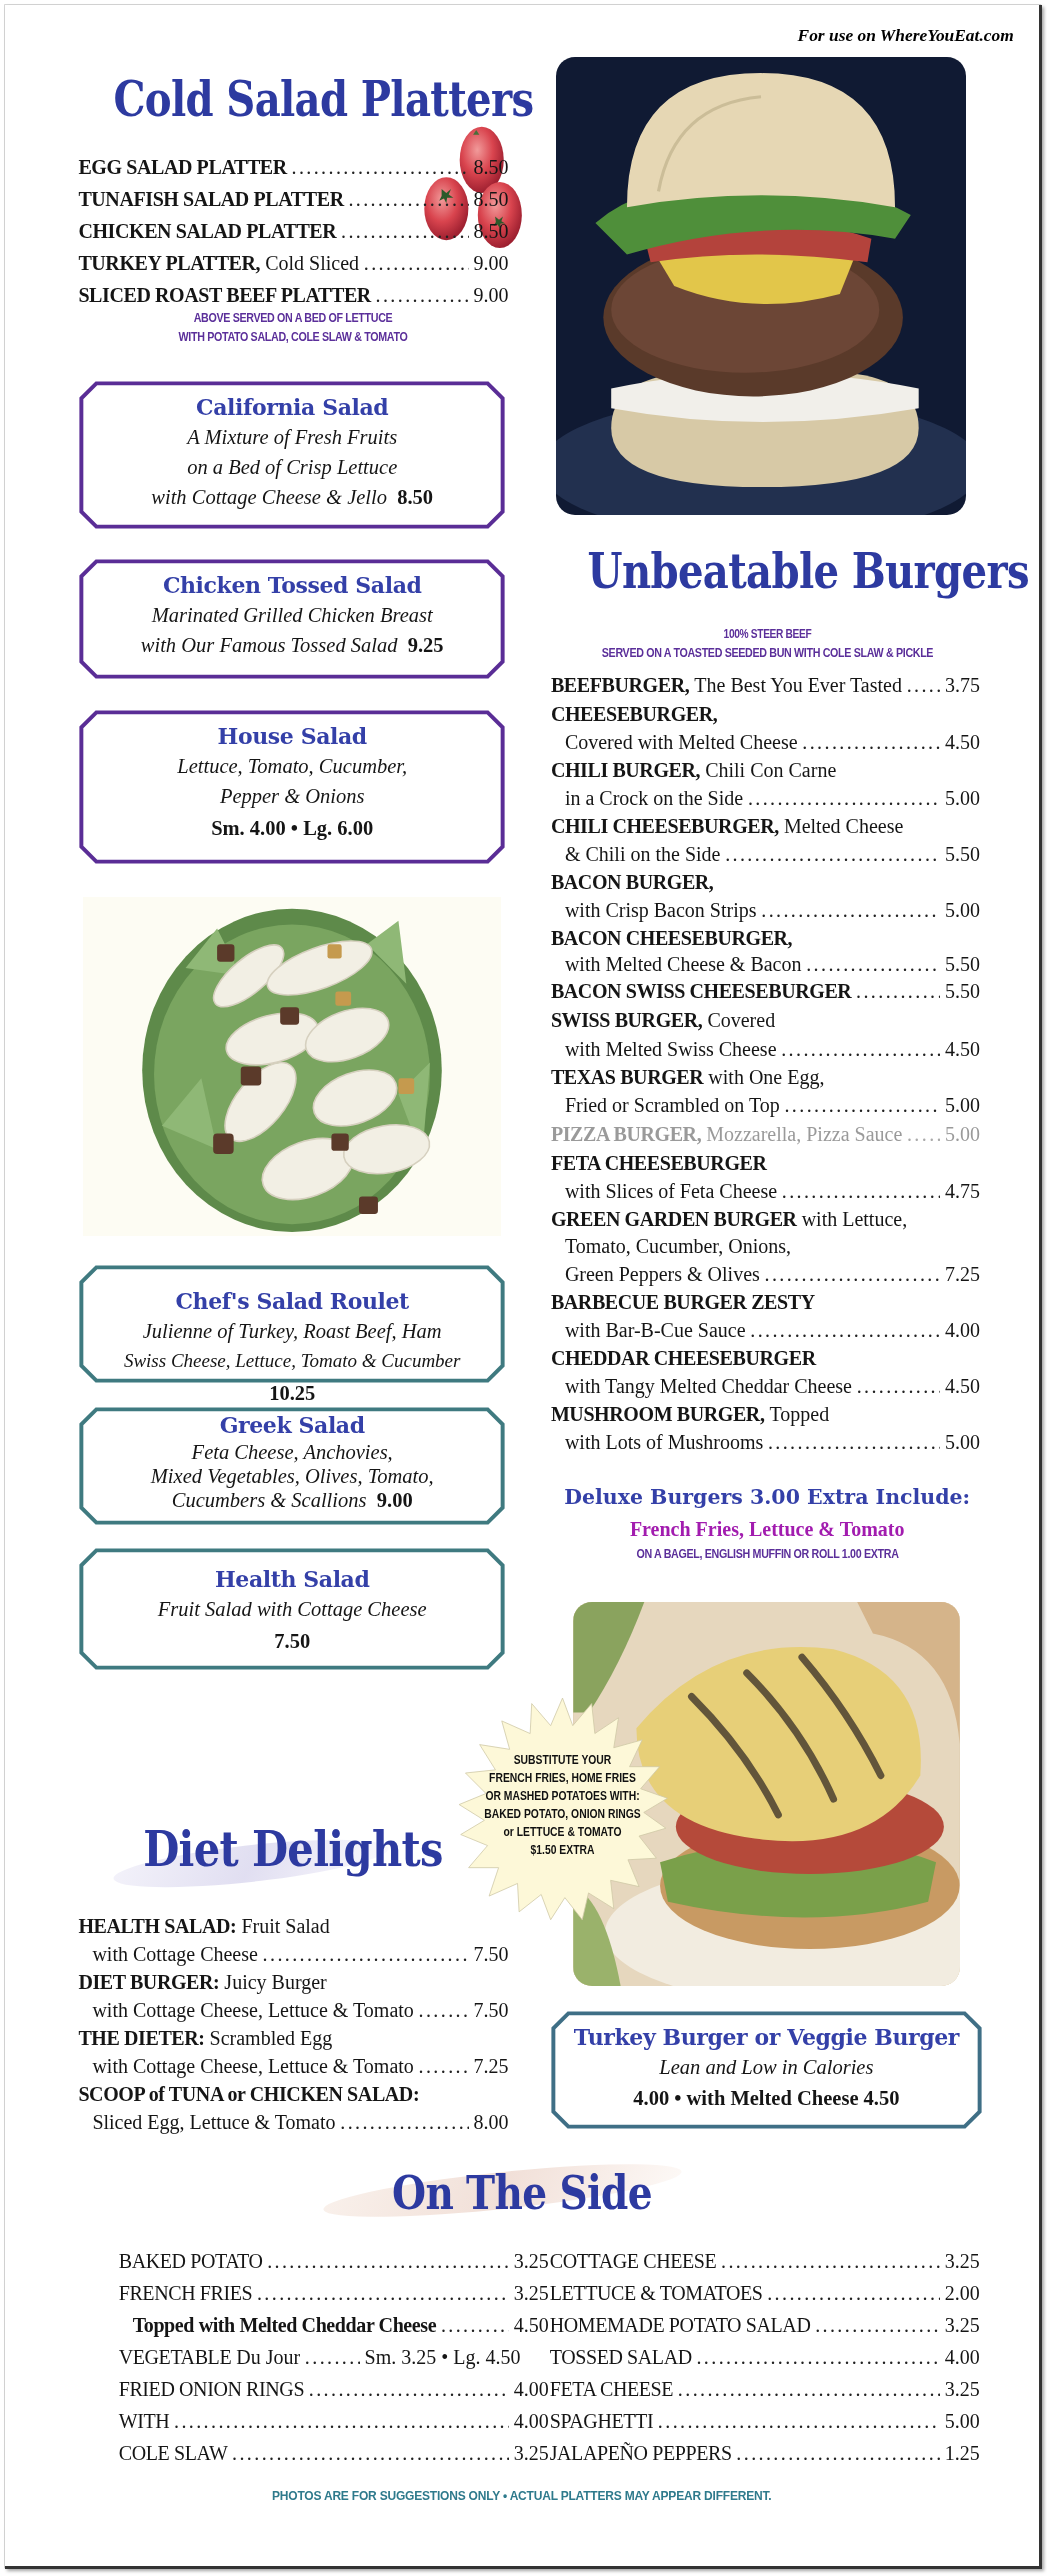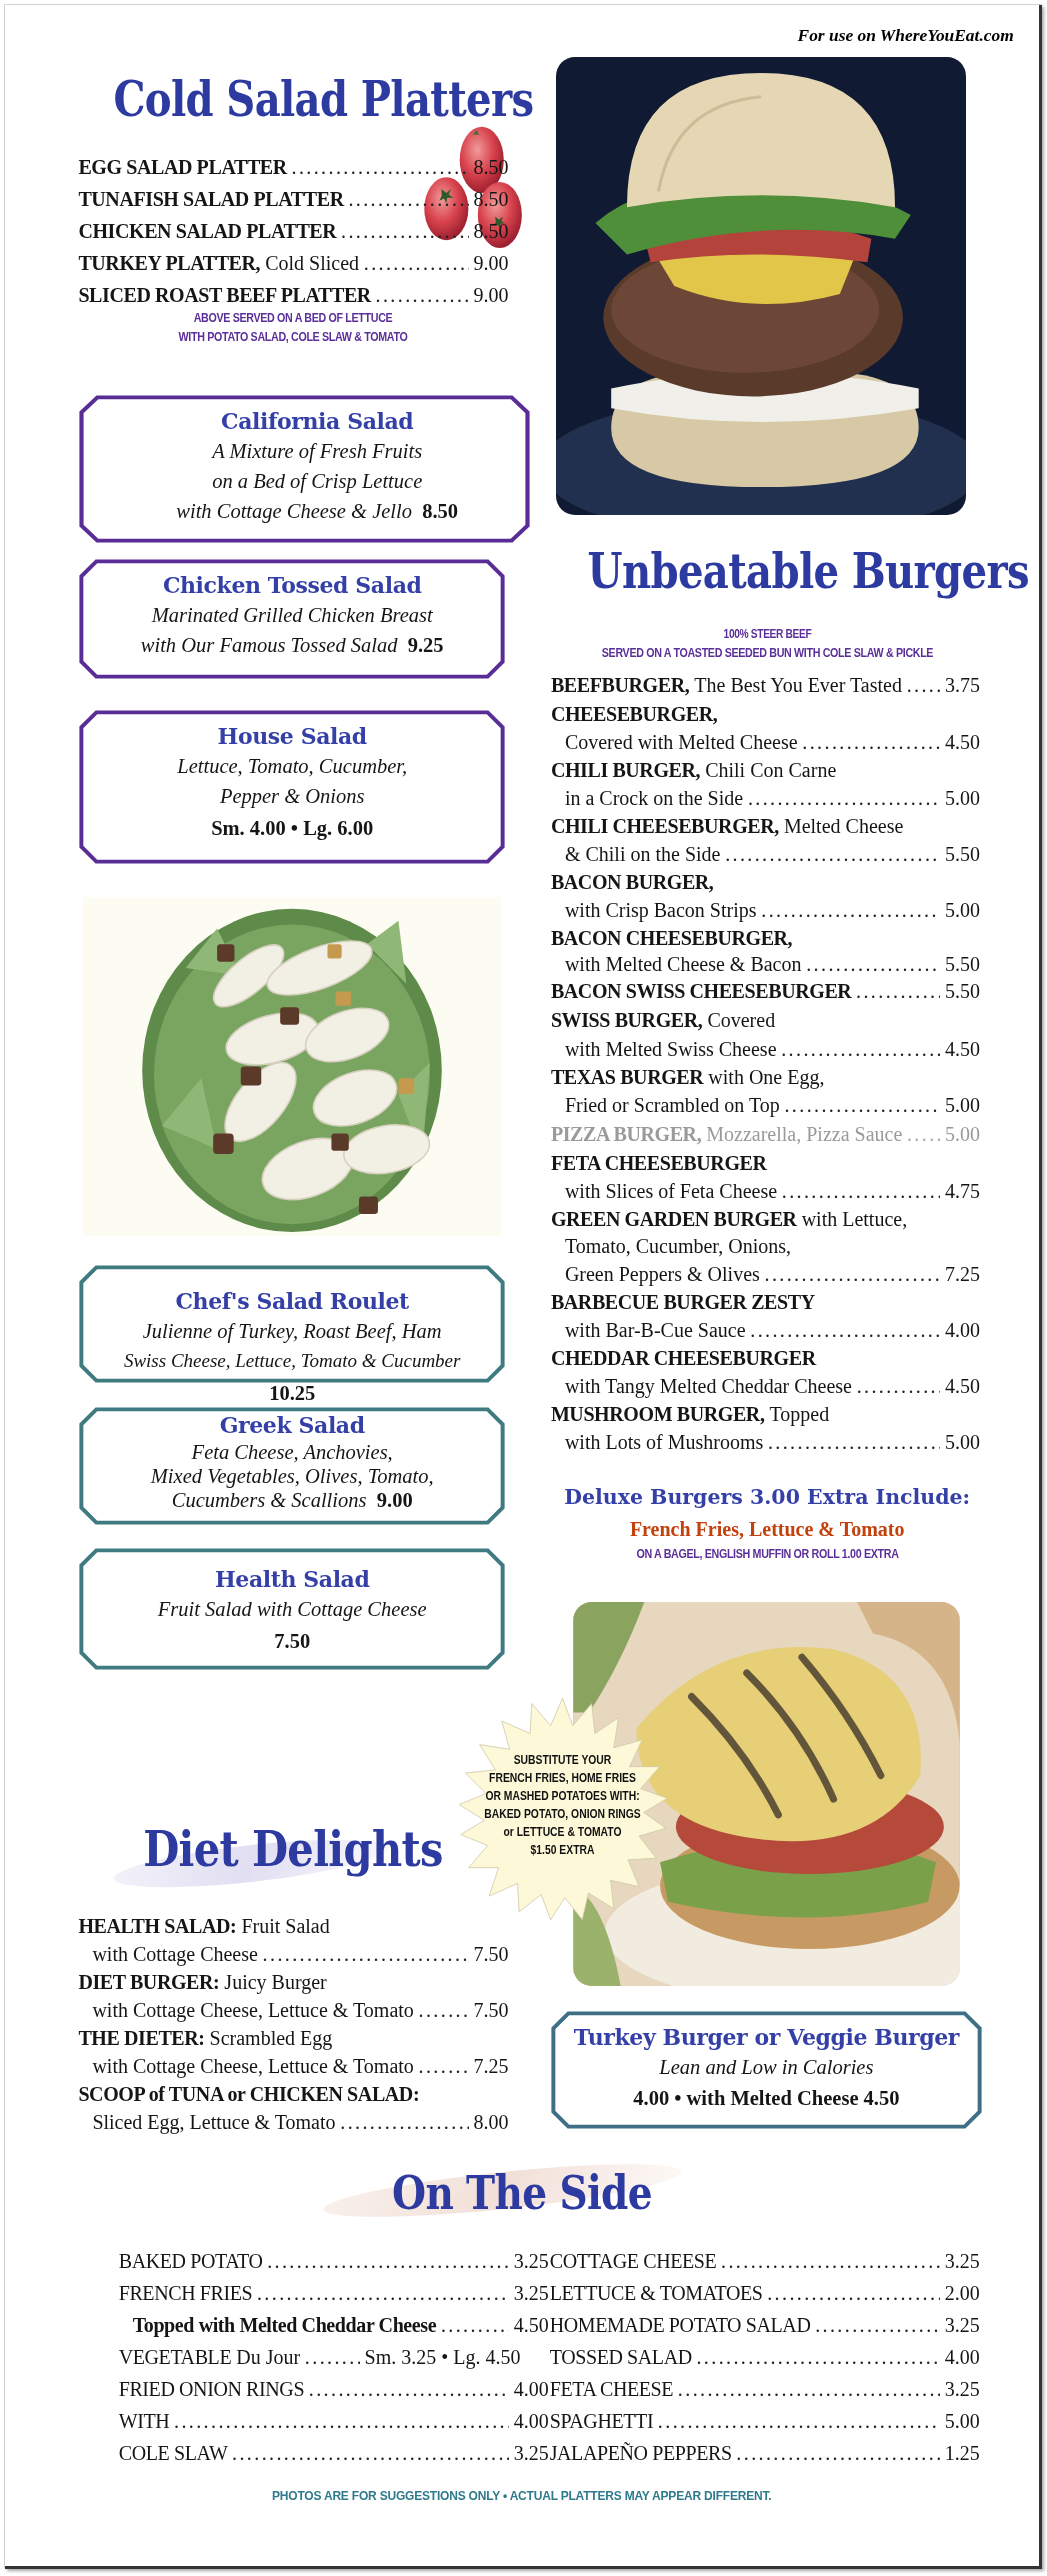--- a/index.html
+++ b/index.html
@@ -26,21 +26,21 @@
   .box .inner { position:relative; padding-top:11px; }
   .box .btitle { font-family:"DejaVu Serif", serif; font-weight:bold; font-size:22px; color:#3440a8; line-height:30px; letter-spacing:-0.4px; }
   .box .bdesc { font-style:italic; font-size:20.5px; line-height:30px; }
   .box .bprice { font-weight:bold; font-size:20.5px; line-height:35px; }
   .photo { position:absolute; border-radius:19px; overflow:hidden; }
   .starburst { position:absolute; left:451px; top:1689px; width:213px; height:229px; }
   .starburst .txt { position:absolute; left:0; right:0; top:57px; text-align:center; font-family:"Liberation Sans", sans-serif; font-weight:bold; font-size:12.2px; line-height:18px; color:#111; transform:scaleX(0.85); }
   .footer-note { position:absolute; left:0; right:0; top:2484px; text-align:center; font-family:"Liberation Sans", sans-serif; font-weight:bold; font-size:12px; color:#2e7a8c; letter-spacing:-0.2px; }
   .pizza { color:#9a9a9a; }
   .deluxe-title { font-family:"DejaVu Serif", serif; font-weight:bold; font-size:20.5px; color:#3440a8; text-align:center; line-height:32px; }
-  .deluxe-sub { font-weight:bold; font-size:20px; color:#c2410c; text-align:center; line-height:32px; }
+  .deluxe-sub { font-weight:bold; font-size:20px; color:#a21caf; text-align:center; line-height:32px; }
 </style>
 </head>
 <body>
 
 <div class="page">
 
   <div class="watermark">For use on WhereYouEat.com</div>
 
   <div class="col left" style="top:0;height:2561px;">
 
@@ -89,21 +89,21 @@
           <span class="lead"></span>
           <span class="price">9.00</span>
         </div>
       </div>
       <div class="note" style="position:absolute;left:0;right:0;top:304px;">
         <div>ABOVE SERVED ON A BED OF LETTUCE</div>
         <div>WITH POTATO SALAD, COLE SLAW &amp; TOMATO</div>
       </div>
     </div>
 
-    <div class="box" style="top:390px;height:148px;padding-left:25px;">
+    <div class="box" style="top:376px;height:148px;">
       <svg viewBox="0 0 540 188" preserveAspectRatio="none">
         <polygon points="22,3 518,3 537,22 537,166 518,185 22,185 3,166 3,22" fill="none" stroke="#5a2d96" stroke-width="5"></polygon>
       </svg>
       <div class="inner">
         <div class="btitle">California Salad</div>
         <div class="bdesc">A Mixture of Fresh Fruits</div>
         <div class="bdesc">on a Bed of Crisp Lettuce</div>
         <div class="bdesc"><span>with Cottage Cheese &amp; Jello</span>&nbsp;&nbsp;<b style="font-style:normal">8.50</b></div>
       </div>
     </div>

